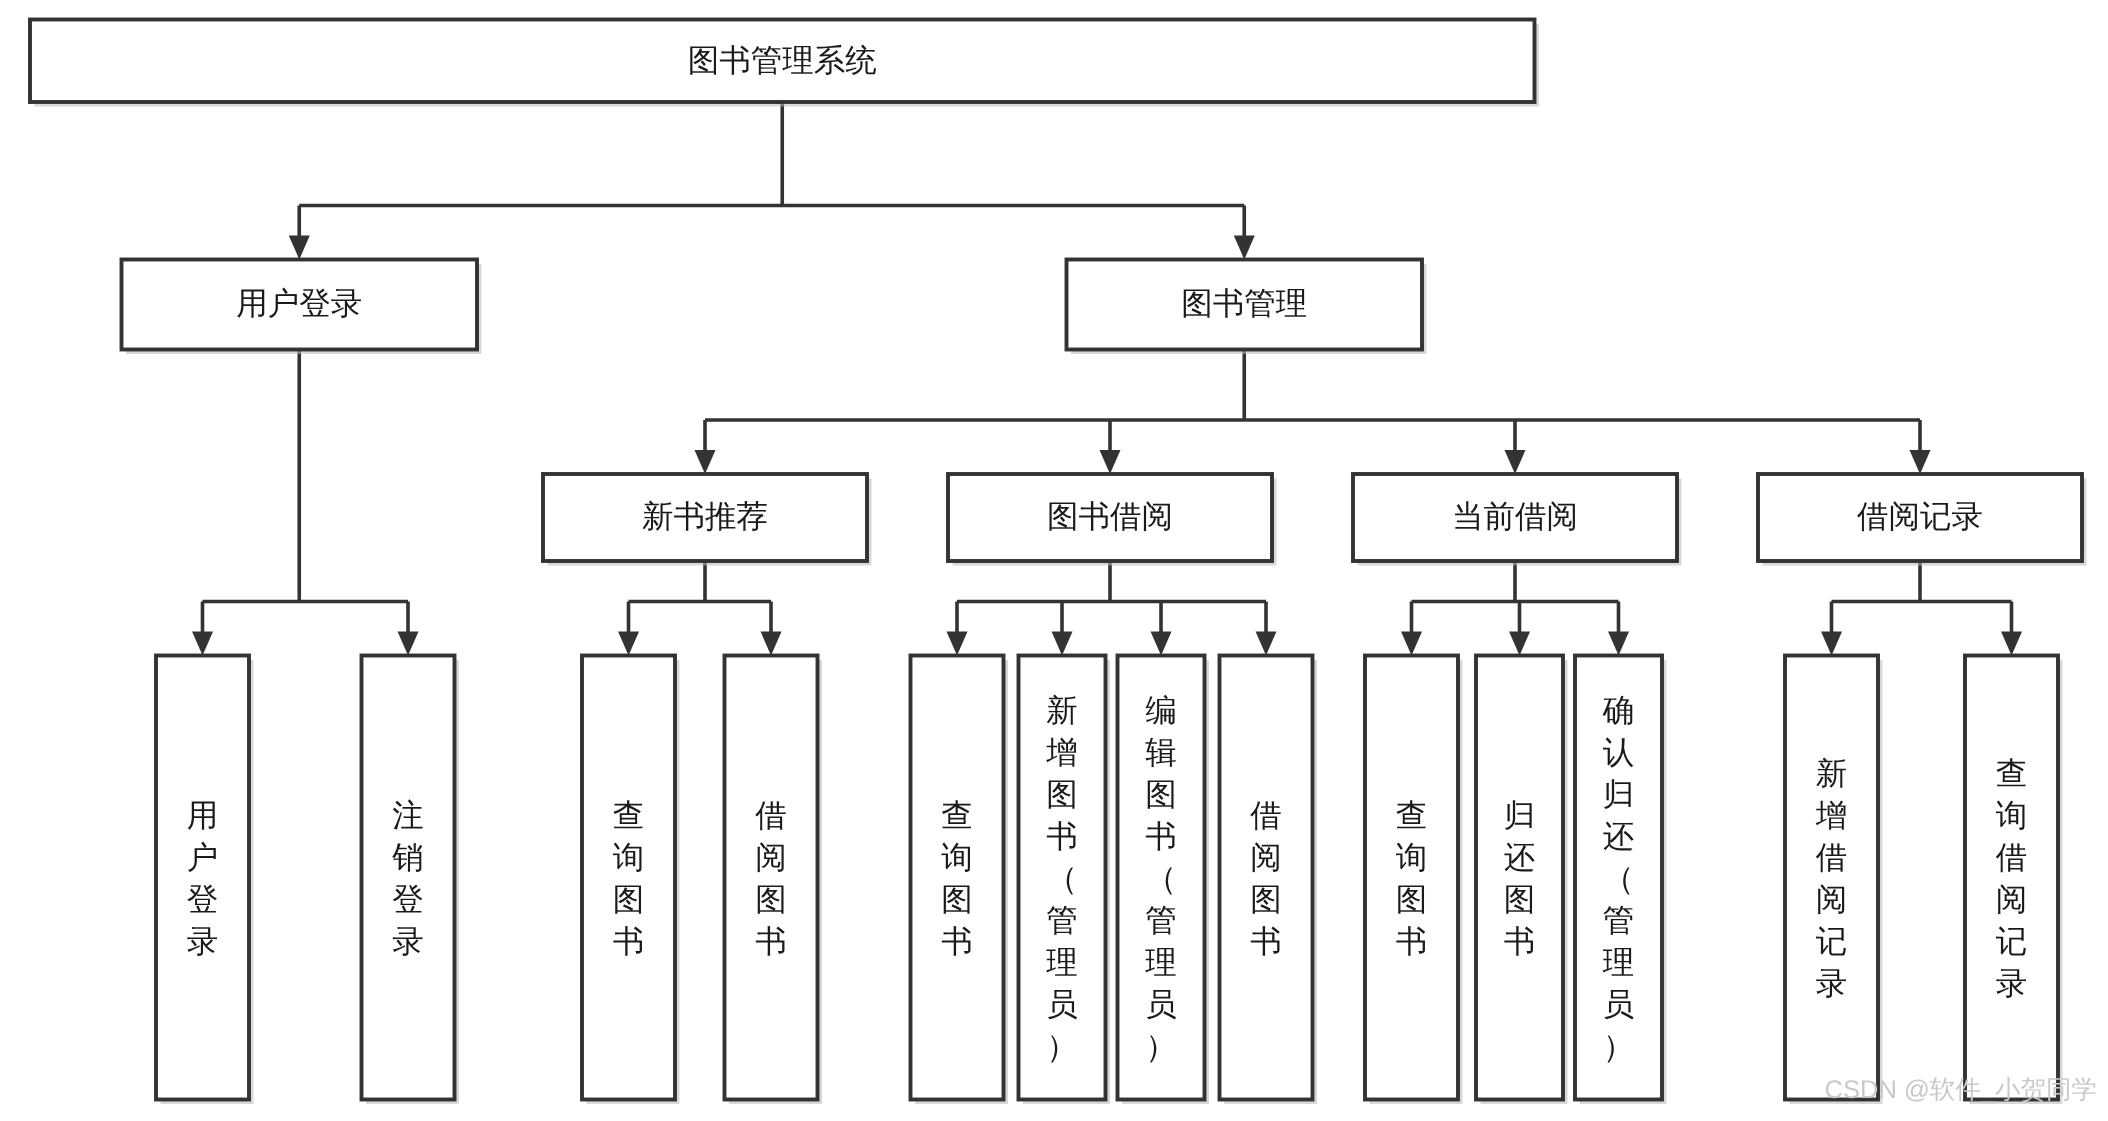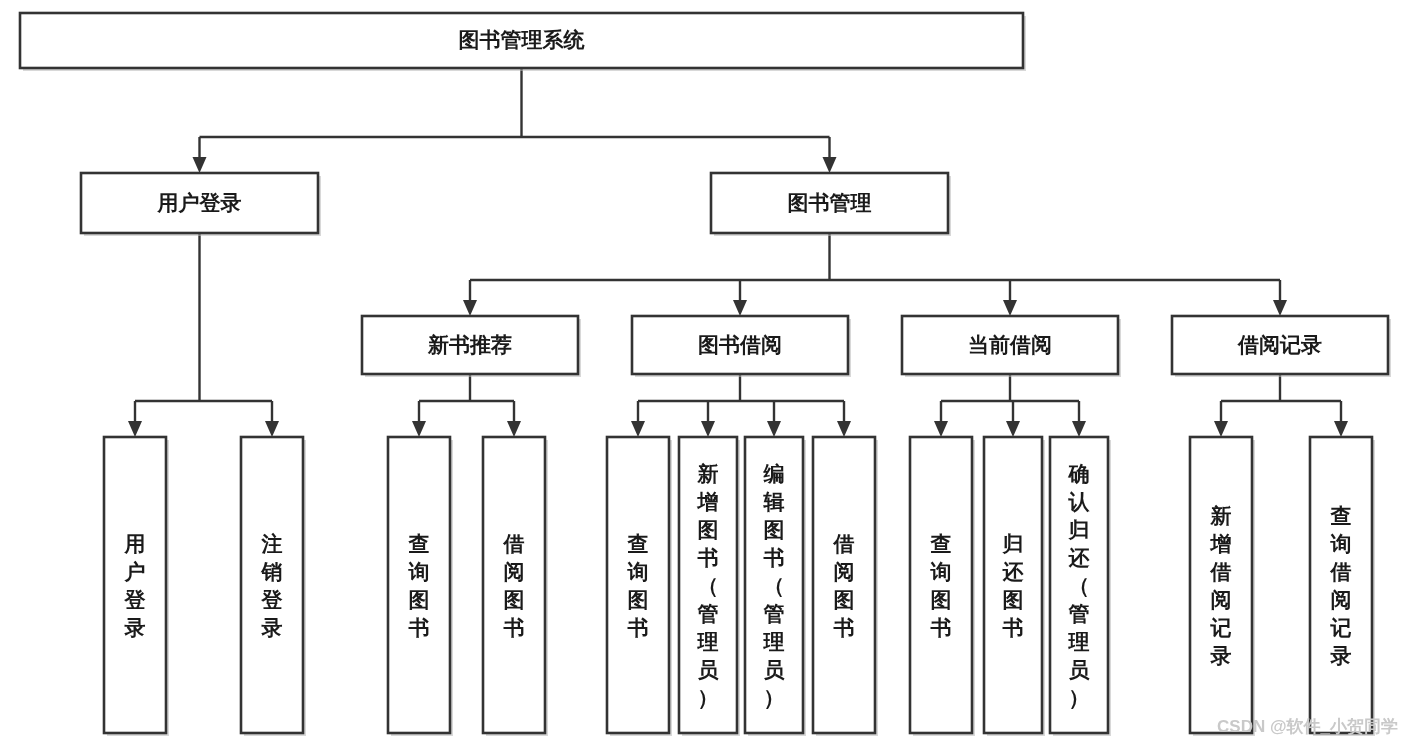--- a/index.html
+++ b/index.html
@@ -11,21 +11,20 @@
     width: 1405px;
     height: 747px;
     font-family: "Liberation Sans", "DejaVu Sans", sans-serif;
     overflow: hidden;
     position: relative;
   }
   #diagram-root {
     position: relative;
     width: 1405px;
     height: 599px;
-    font-weight: bold;
   }
   svg#tree-svg {
     position: absolute;
     left: 0;
     top: 0;
     width: 1405px;
     height: 747px;
     display: block;
   }
   .node-box {

